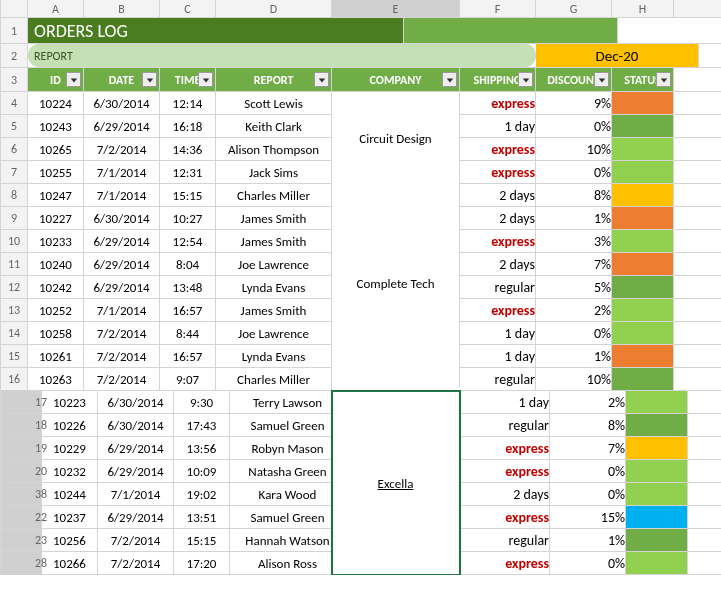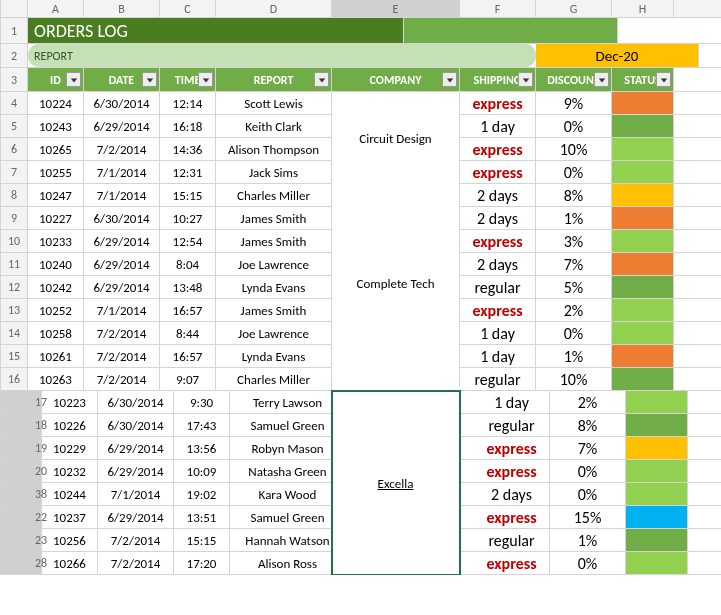--- a/index.html
+++ b/index.html
@@ -28,21 +28,21 @@
   .report-row{height:24px}
   .report-cell { background:#c5e0b4; color:#385723; font-size:12px; font-weight:500; justify-content:flex-start !important; padding-left:6px;border-radius:11px; }
   .date-cell { background:#ffc000; color:#000; font-size:15px; }
 
   .thead { height:24px; }
   .th { background:#70ad47; color:#fff; font-weight:bold; font-size:12px; position:relative; }
   .drop { position:absolute; right:2px; top:4px; width:15px; height:15px; background:#ededed; border:1px solid #999; display:flex; align-items:center; justify-content:center; }
   .drop svg{width:8px;height:8px;fill:#333}
 
   .dr { height:23px; font-size:13px; color:#000; }
-  .dr .cF, .dr .cG { font-size:16px; }
+  .dr .cF, .dr .cG { font-size:14px;justify-content:flex-end; }
   .express { color:#c00000; font-weight:bold; }
 
   .merge-group { position:relative; }
   .merge-cell {
     position:absolute; left:0; width:128px; background:#fff;
     display:flex; align-items:center; justify-content:center;
     border-right:1px solid #d4d4d4;
     font-size:13px; color:#000;
     z-index:2;
   }

